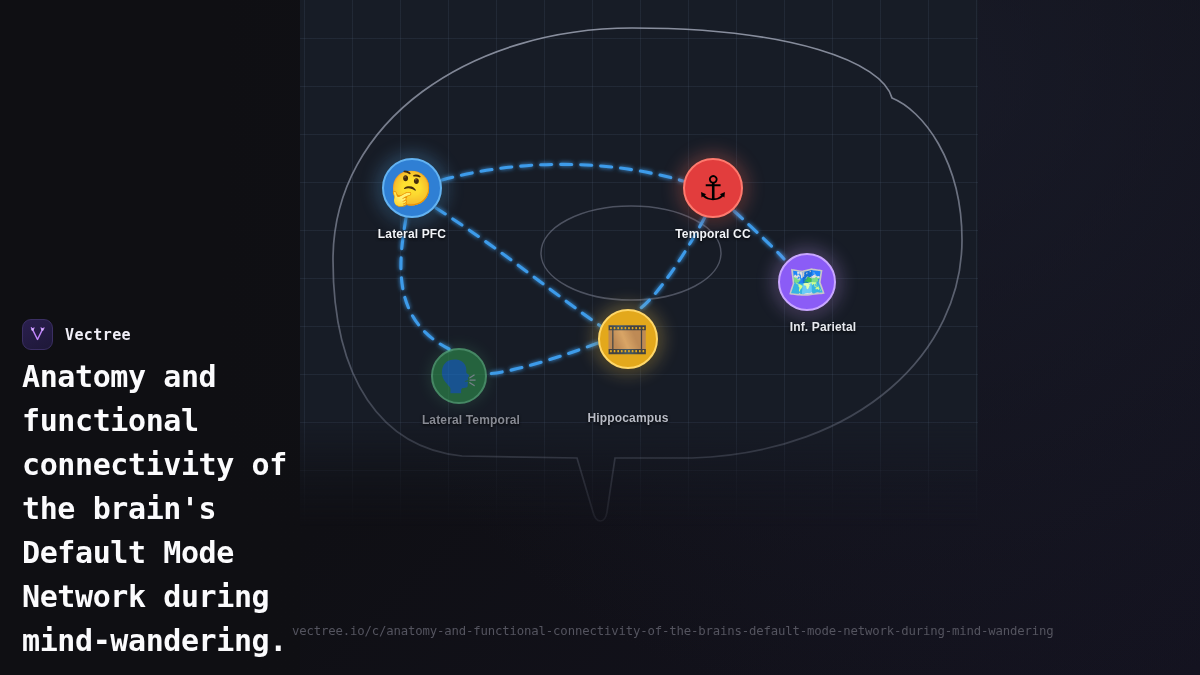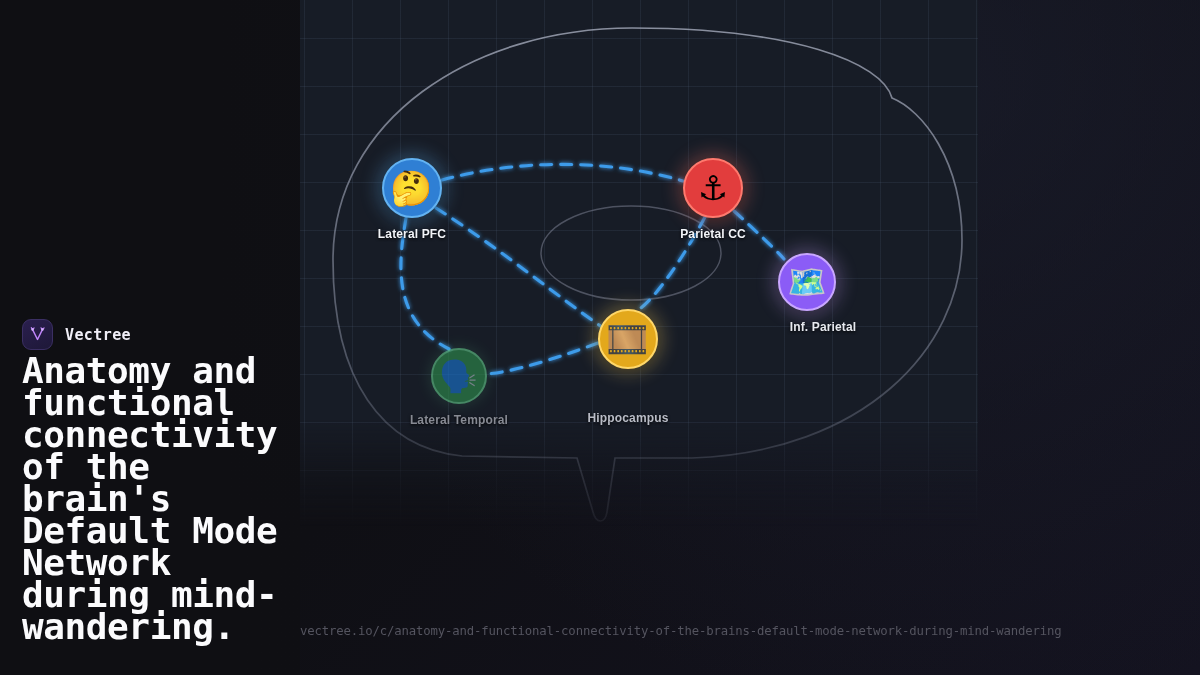--- a/index.html
+++ b/index.html
@@ -123,30 +123,30 @@
     letter-spacing: 0.4px;
   }
   #headline {
     position: absolute;
     left: 22px;
     top: 355px;
     width: 278px;
     color: #fbfbfd;
     font-family: "DejaVu Sans Mono", monospace;
     font-weight: bold;
-    font-size: 36px;
-    line-height: 32px;
+    font-size: 30px;
+    line-height: 44px;
     letter-spacing: -0.4px;
     word-break: break-word;
   }
 
   
   #footer-url {
     position: absolute;
-    left: 300px;
+    left: 292px;
     top: 624px;
     color: #54545f;
     font-family: "DejaVu Sans Mono", monospace;
     font-size: 12.3px;
     letter-spacing: -0.15px;
     white-space: nowrap;
     z-index: 6;
   }
 </style>
 </head>
@@ -203,39 +203,39 @@
         <div class="node" style="left: 190px; top: 188px;">
           <div class="node-circle" style="width: 60px; height: 60px; background: rgb(47, 127, 212); border: 2px solid rgb(99, 179, 242); box-shadow: rgba(99, 179, 242, 0.3) 0px 0px 17px 5px, rgba(0, 0, 0, 0.55) 0px 2px 8px; opacity: 1;">
             <span class="node-emoji" style="font-size: 34px;">🤔</span>
           </div>
           <div class="node-label" style="top: 39px; color: rgb(242, 244, 248);">Lateral PFC</div>
         </div>
         <div class="node" style="left: 491px; top: 188px;">
           <div class="node-circle" style="width: 60px; height: 60px; background: rgb(226, 61, 61); border: 2px solid rgb(255, 122, 110); box-shadow: rgba(255, 122, 110, 0.3) 0px 0px 17px 5px, rgba(0, 0, 0, 0.55) 0px 2px 8px; opacity: 1;">
             <span class="node-emoji" style="font-size: 34px;">⚓</span>
           </div>
-          <div class="node-label" style="top: 39px; color: rgb(242, 244, 248);">Parietal CC</div>
+          <div class="node-label" style="top: 39px; color: rgb(242, 244, 248);">Temporal CC</div>
         </div>
         <div class="node" style="left: 585px; top: 282px;">
           <div class="node-circle" style="width: 58px; height: 58px; background: rgb(139, 92, 246); border: 2px solid rgb(201, 167, 255); box-shadow: rgba(201, 167, 255, 0.3) 0px 0px 17px 5px, rgba(0, 0, 0, 0.55) 0px 2px 8px; opacity: 1;">
             <span class="node-emoji" style="font-size: 32px;">🗺️</span>
           </div>
           <div class="node-label" style="top: 38px; color: rgb(231, 233, 239); padding-left: 32px;">Inf. Parietal</div>
         </div>
         <div class="node" style="left: 406px; top: 339px;">
           <div class="node-circle" style="width: 60px; height: 60px; background: rgb(227, 168, 28); border: 2px solid rgb(255, 215, 105); box-shadow: rgba(255, 215, 105, 0.3) 0px 0px 17px 5px, rgba(0, 0, 0, 0.55) 0px 2px 8px; opacity: 1;">
             <span class="node-emoji" style="font-size: 34px;">🎞️</span>
           </div>
           <div class="node-label" style="top: 39px; color: rgb(185, 188, 198); margin-top: 33px;">Hippocampus</div>
         </div>
         <div class="node" style="left: 237px; top: 376px;">
           <div class="node-circle" style="width: 56px; height: 56px; background: rgb(47, 143, 78); border: 2px solid rgb(99, 201, 138); box-shadow: rgba(99, 201, 138, 0.2) 0px 0px 13px 3px; opacity: 0.62;">
             <span class="node-emoji" style="font-size: 31px;">🗣️</span>
           </div>
-          <div class="node-label" style="top: 37px; color: rgb(135, 138, 147);">Lateral Temporal</div>
+          <div class="node-label" style="top: 37px; color: rgb(135, 138, 147); margin-left: 12px;">Lateral Temporal</div>
         </div>
       </div>
   </div>
 
   <div id="left-panel">
 
     <div id="brand-row">
       <div id="brand-logo">
         <svg width="17" height="17" viewBox="0 0 24 24" aria-hidden="true">
           <path d="M5 5 L12 19 L19 5" fill="none" stroke="#c084fc" stroke-width="2.1" stroke-linecap="round" stroke-linejoin="round"></path>

